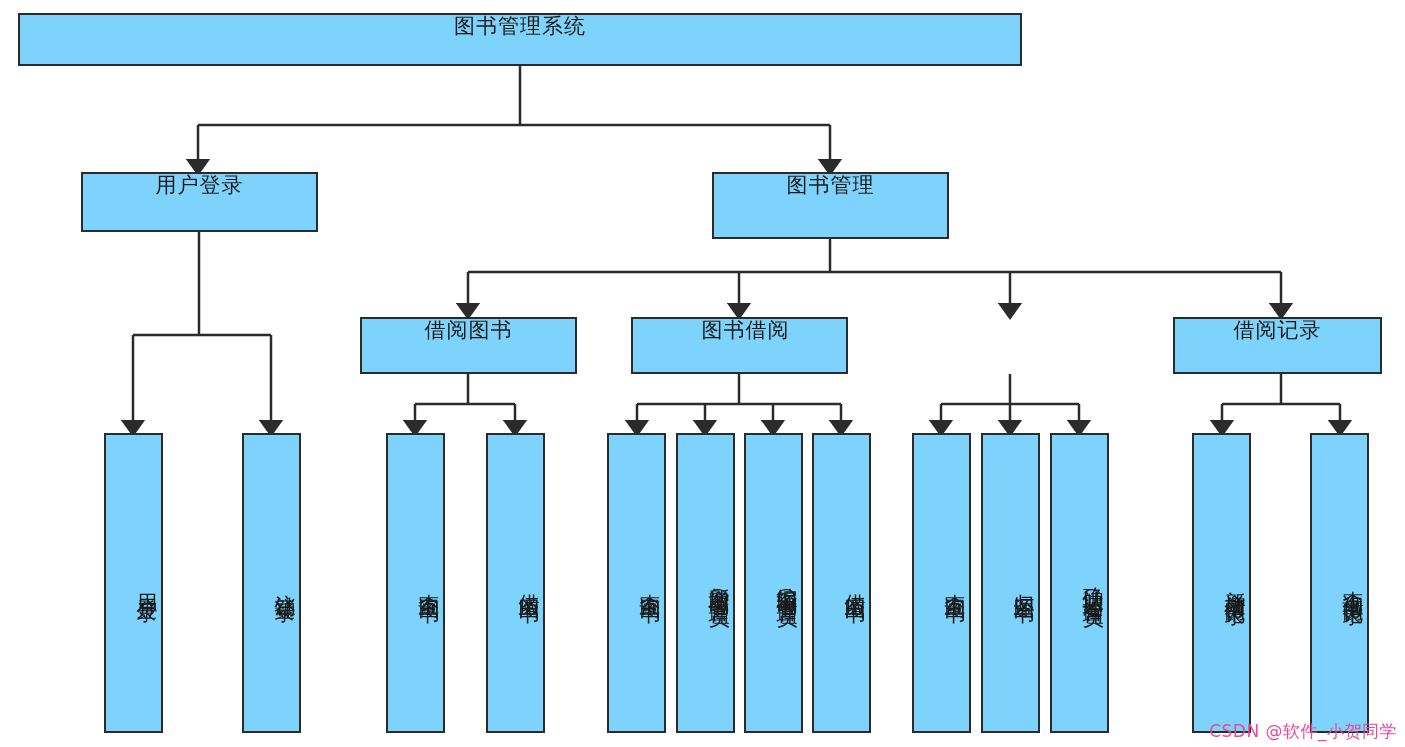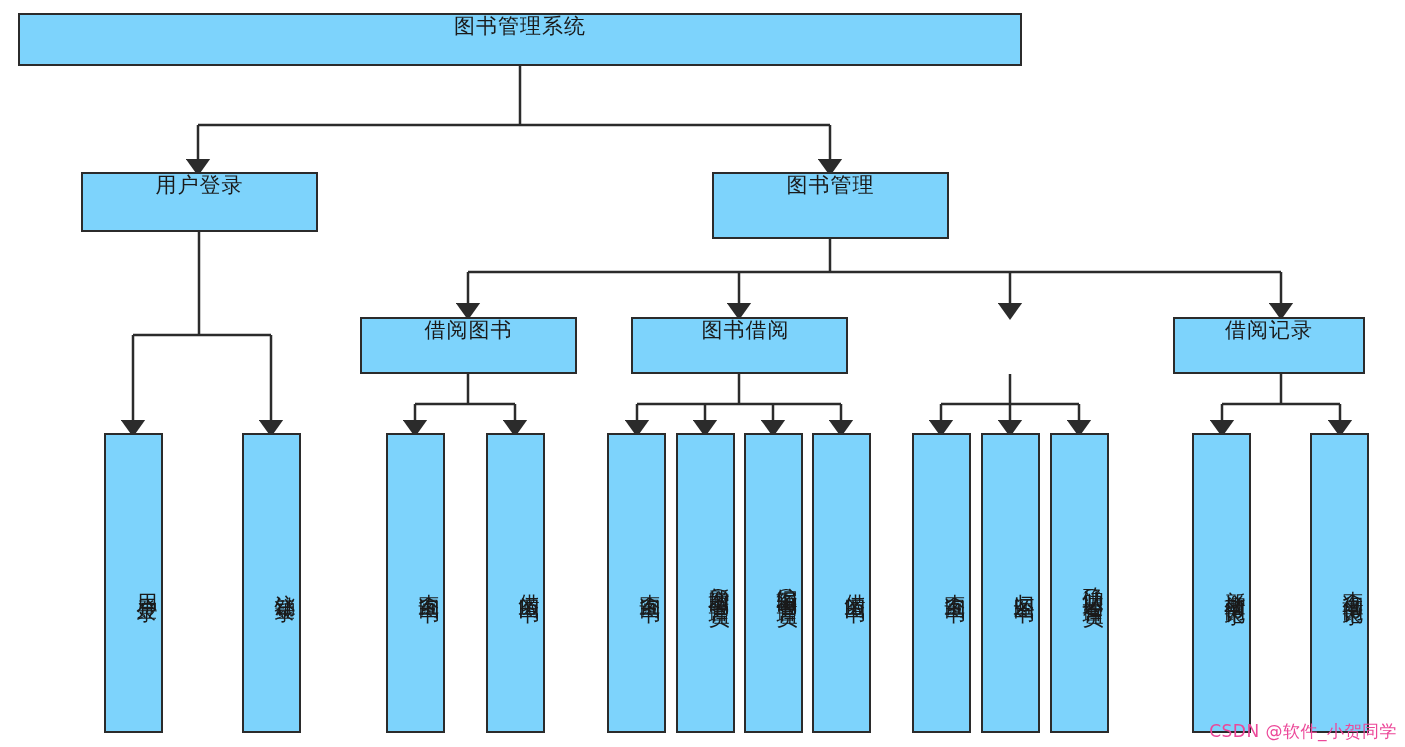--- a/index.html
+++ b/index.html
@@ -128,21 +128,21 @@
   <div class="node horiz" style="left:712px; top:172px; width:237px; height:67px;">
     <span>图书管理</span>
   </div>
 
   <div class="node horiz" style="left:360px; top:317px; width:217px; height:57px;">
     <span>借阅图书</span>
   </div>
   <div class="node horiz" style="left:631px; top:317px; width:217px; height:57px;padding-left:12px;">
     <span>图书借阅</span>
   </div>
-  <div class="node horiz" style="left:1173px; top:317px; width:192px; height:57px;">
+  <div class="node horiz" style="left:1173px; top:317px; width:209px; height:57px;">
     <span>借阅记录</span>
   </div>
 
   <div class="node vert" style="left:104px; top:433px; width:59px; height:300px;">
     <span>用户登录</span>
   </div>
   <div class="node vert" style="left:242px; top:433px; width:59px; height:300px;">
     <span>注销登录</span>
   </div>
 

